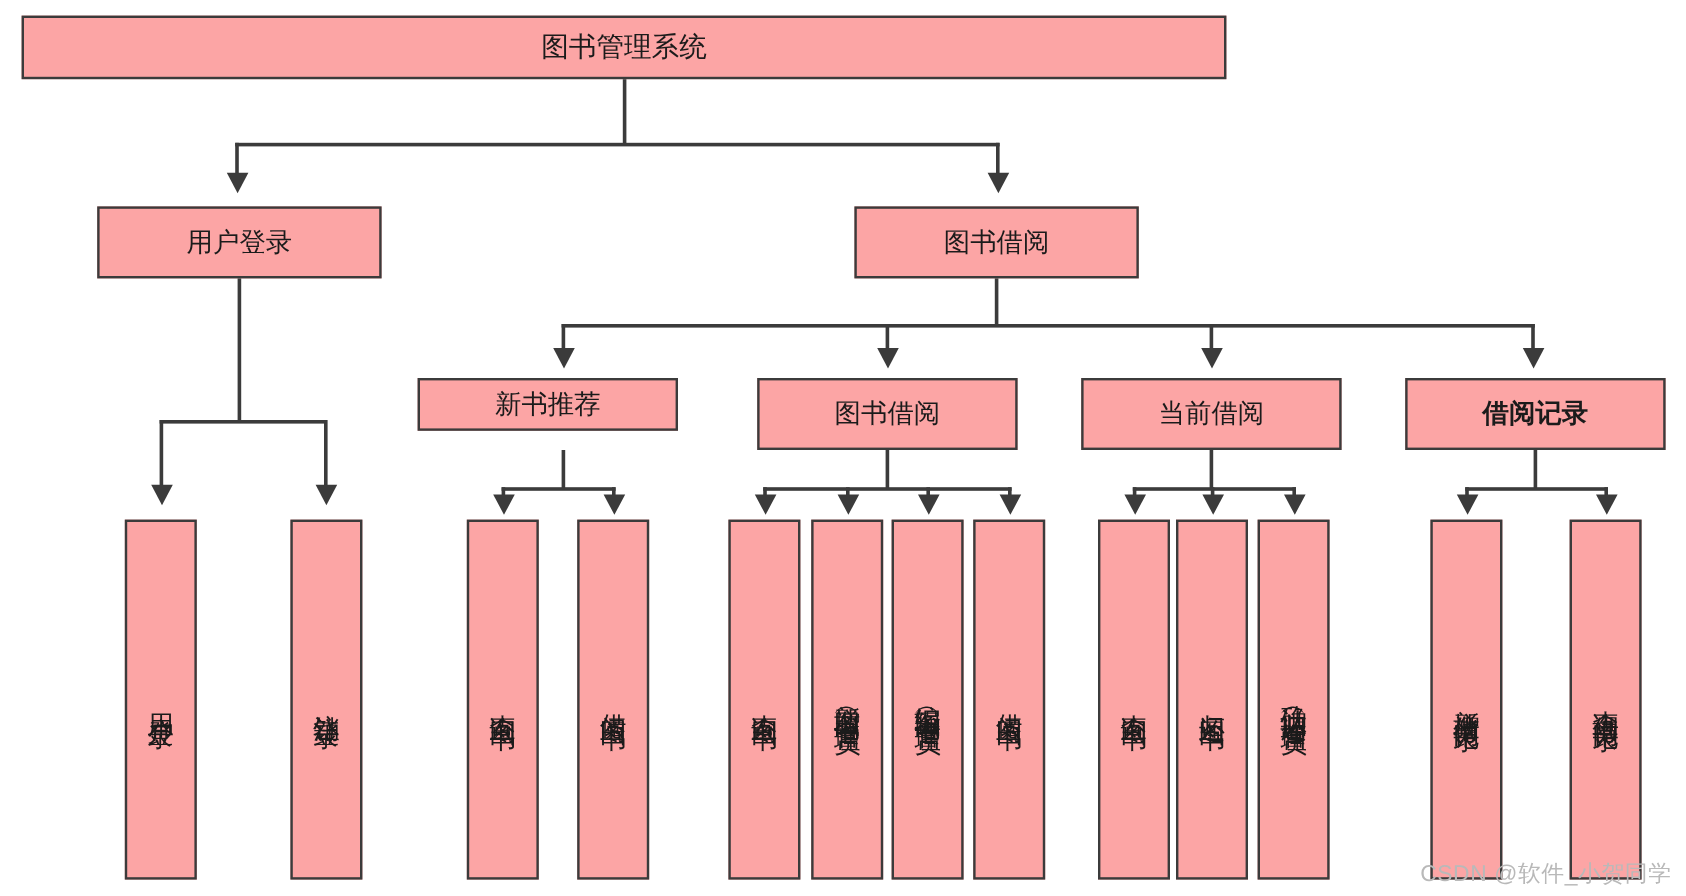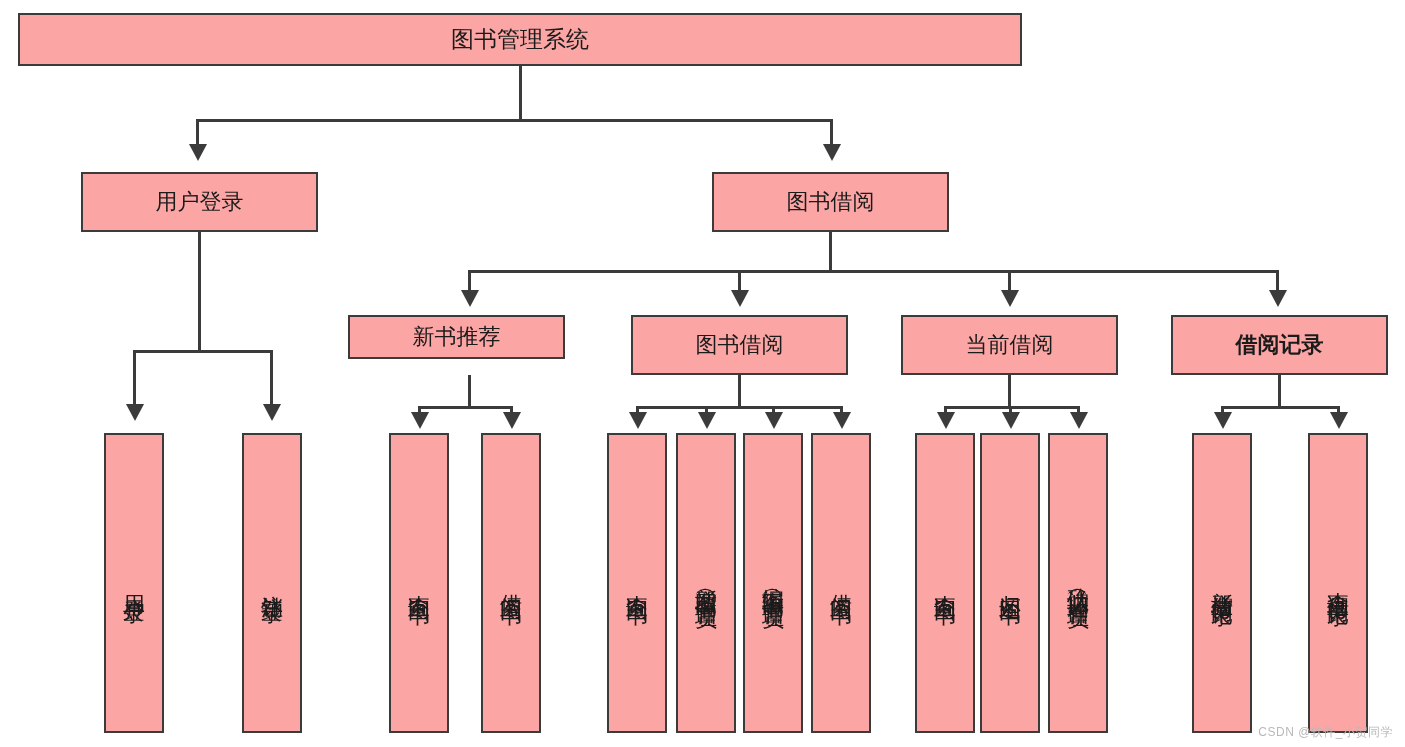--- a/index.html
+++ b/index.html
@@ -72,21 +72,21 @@
     height: 0;
     border-left: 9px solid transparent;
     border-right: 9px solid transparent;
     border-top: 17px solid #3b3b3b;
   }
   
   #watermark {
     position: absolute;
     right: 12px;
     bottom: 6px;
-    font-size: 12px;
+    font-size: 19px;
     color: #b9b9b9;
     white-space: nowrap;
     letter-spacing: 0.5px;
     pointer-events: none;
   }
 </style>
 </head>
 <body>
 
 <div id="canvas">

